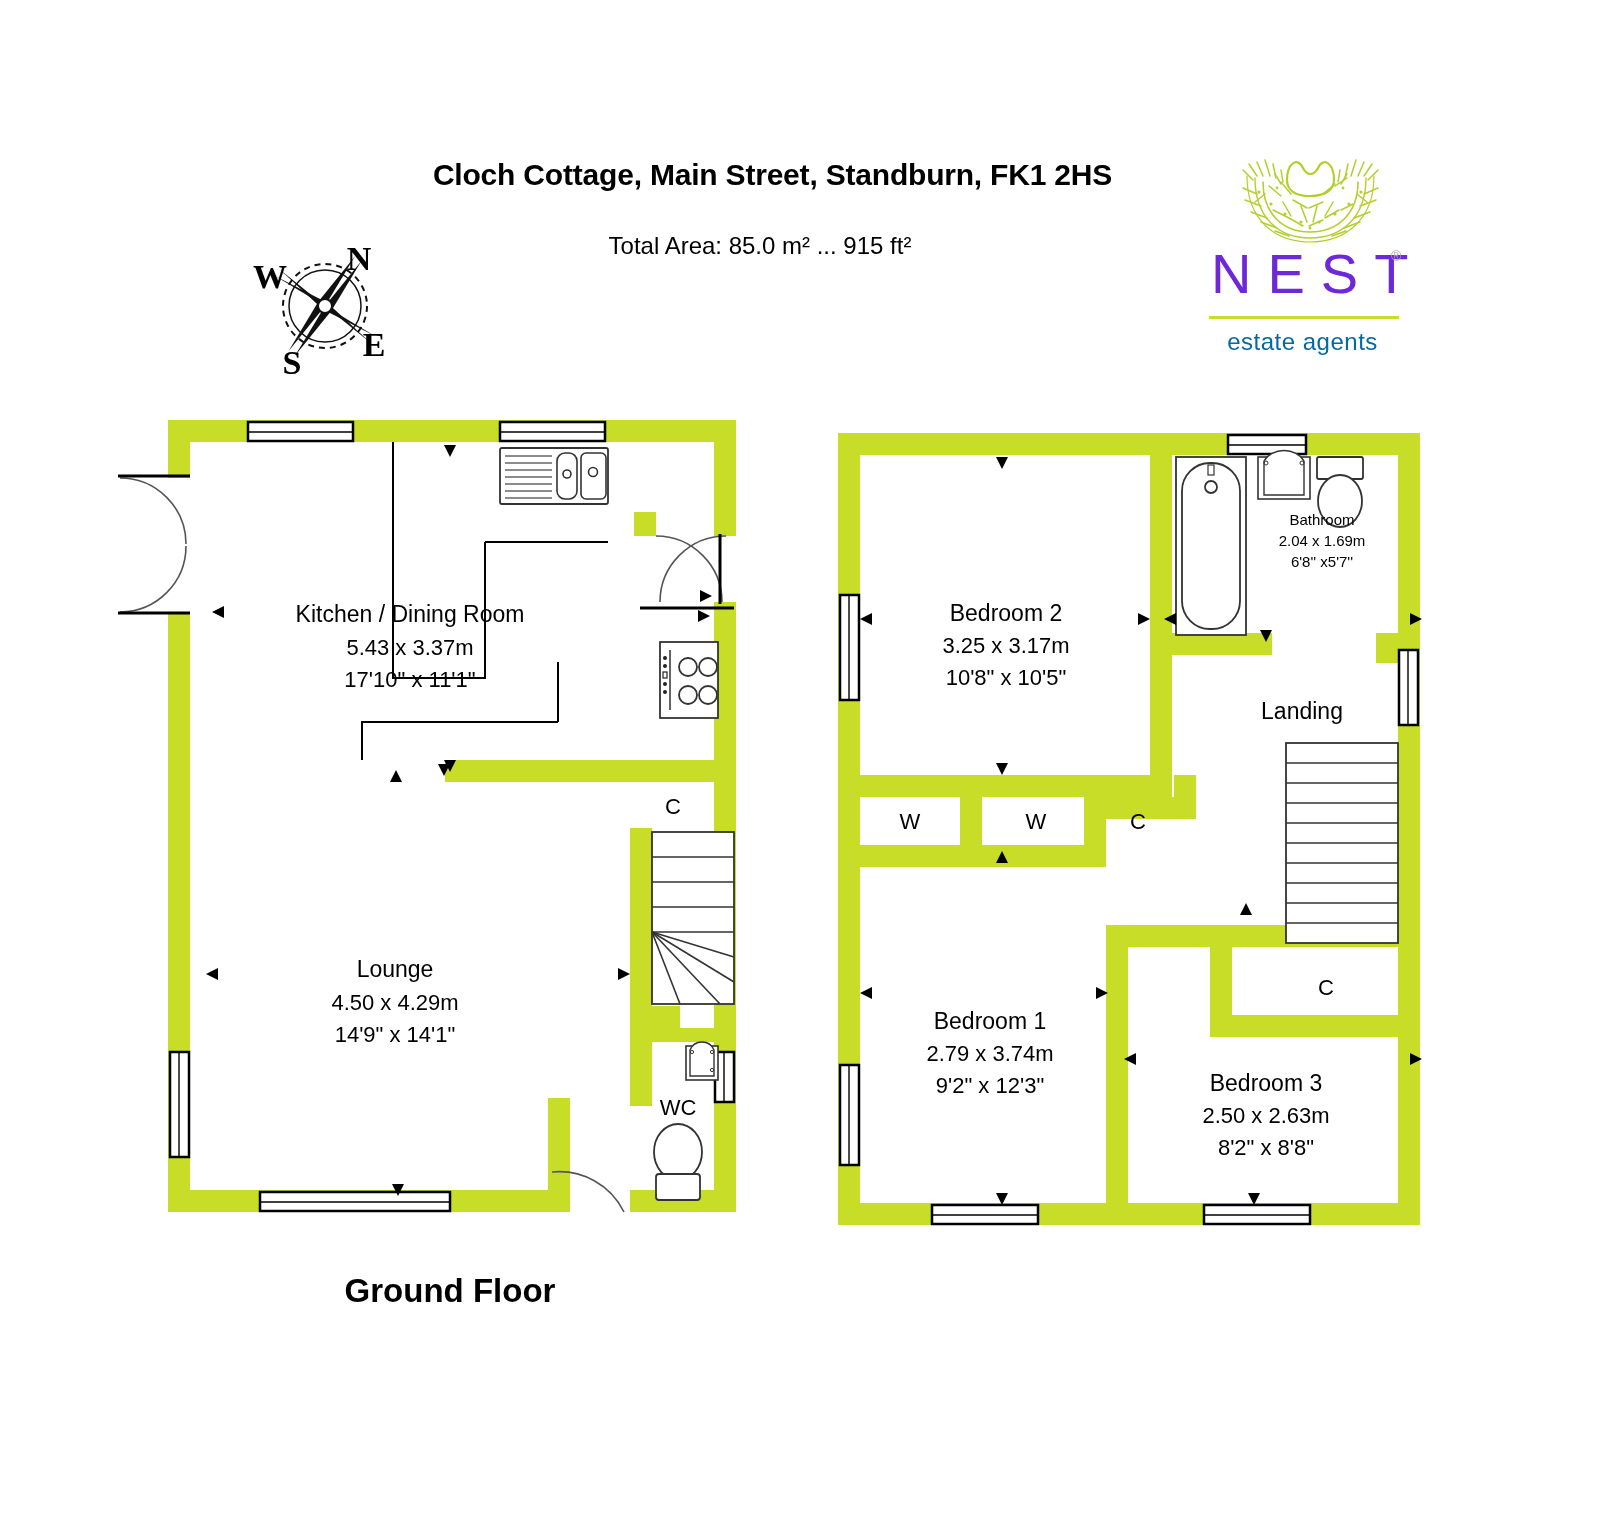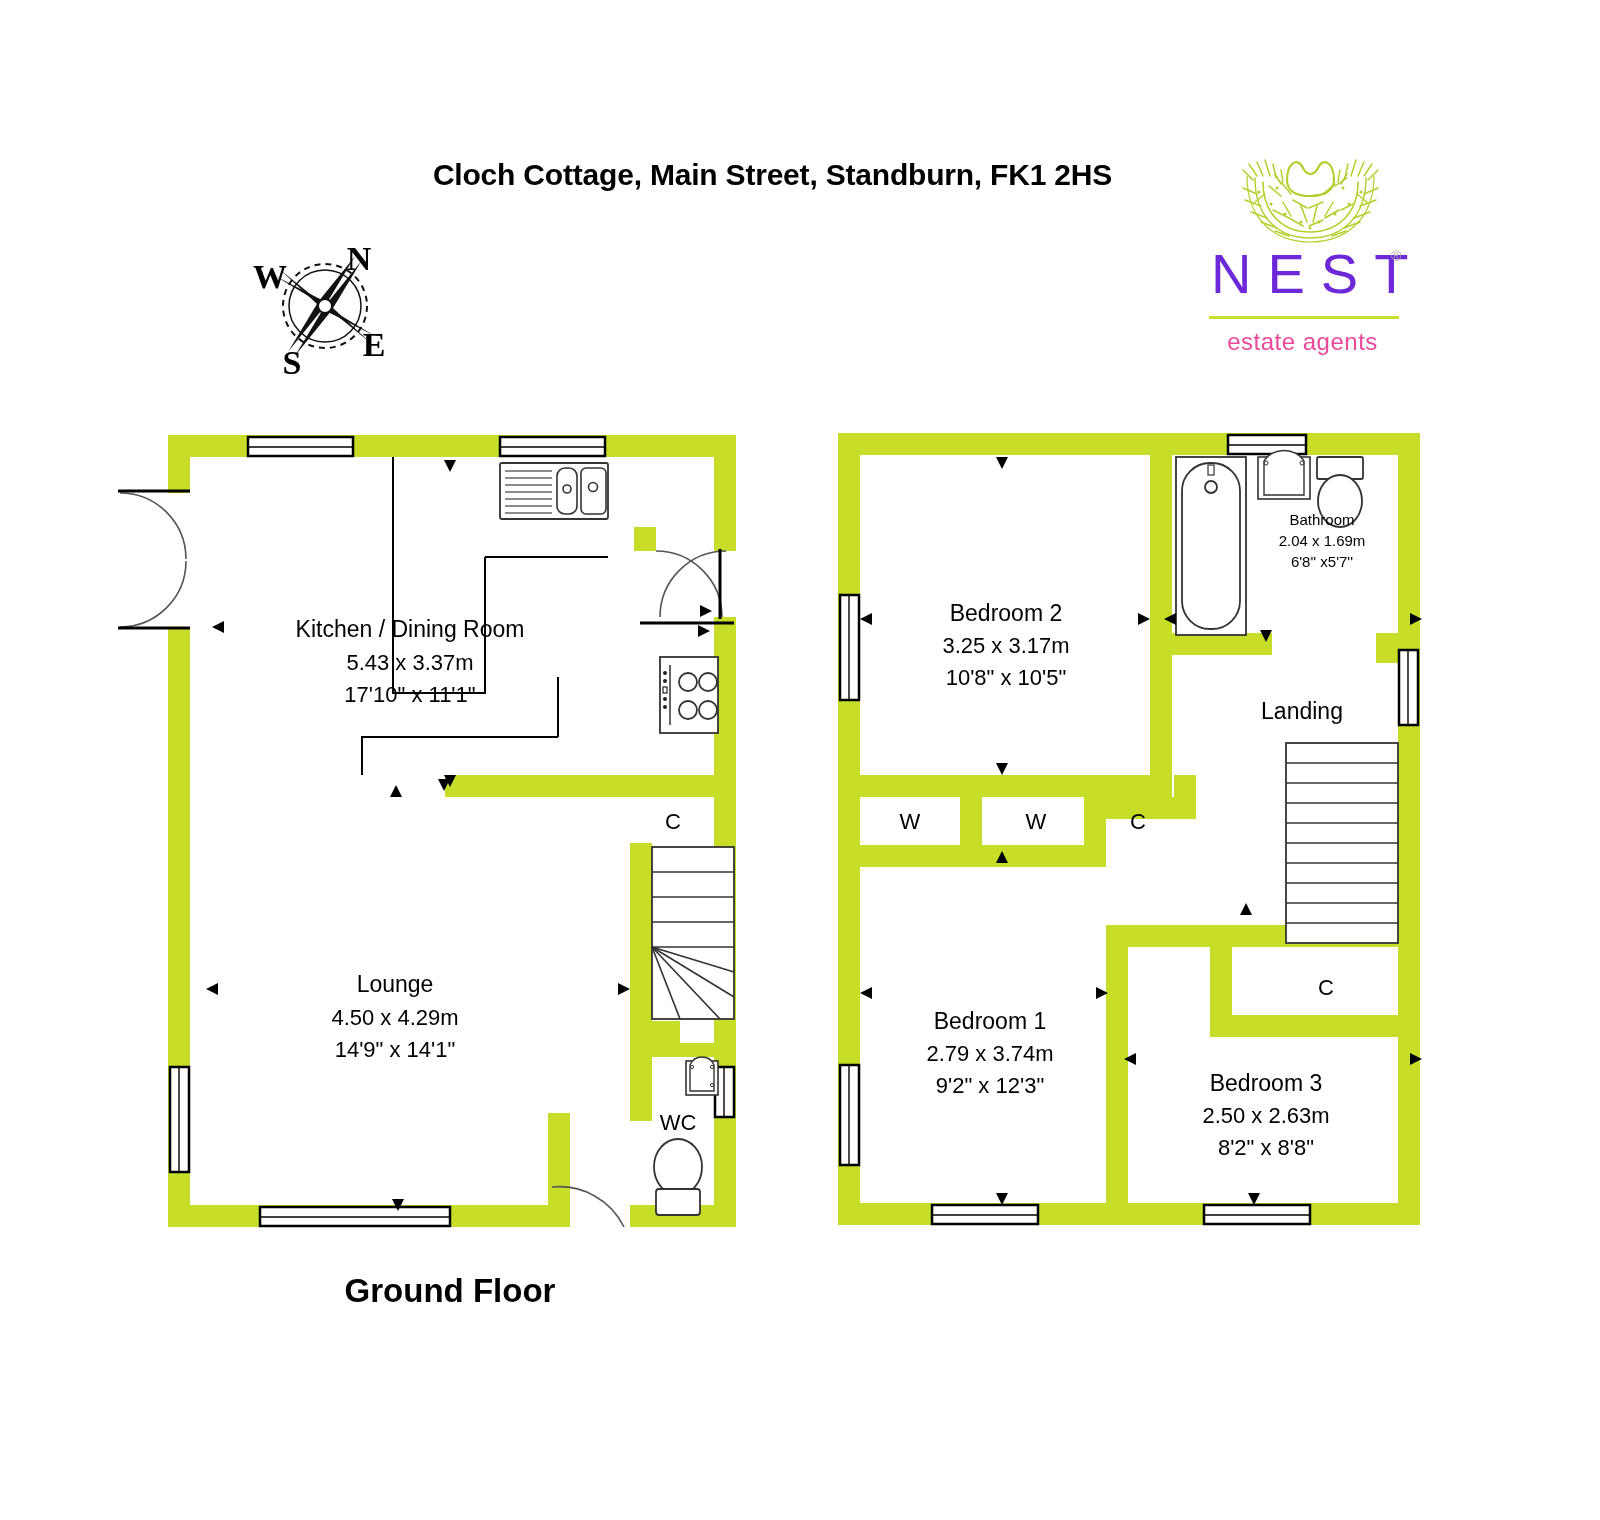--- a/index.html
+++ b/index.html
@@ -60,27 +60,27 @@
   #brand-reg {
     position: absolute; left: 196px; top: 100px;
     font-size: 14px; color: #a8a8a8;
   }
   #brand-rule {
     position: absolute; left: 14px; top: 168px; width: 190px; height: 3px;
     background: #c9dd2d;
   }
   #brand-tagline {
     position: absolute; left: 0; top: 180px; width: 215px;
-    text-align: center; font-size: 24px; color: #ec4899; letter-spacing: 0.5px;
+    text-align: center; font-size: 24px; color: #0369a1; letter-spacing: 0.5px;
   }
 
   
   .floor { position: absolute; }
   .floor svg { display: block; }
-  #ground-floor { left: 100px; top: 427px; width: 660px; height: 820px; }
+  #ground-floor { left: 100px; top: 412px; width: 660px; height: 820px; }
   #first-floor  { left: 820px; top: 425px; width: 620px; height: 820px; }
 
   .floor-caption {
     position: absolute;
     font-size: 33px;
     font-weight: bold;
     text-align: center;
   }
   #ground-floor-caption { left: 230px; top: 1272px; width: 440px; }
   #first-floor-caption  { left: 930px; top: 1272px; width: 410px; }
@@ -91,20 +91,21 @@
   .rm-small{ font-family: "Liberation Sans", sans-serif; font-size: 15px; fill: #000; text-anchor: middle; }
   .rm-tag  { font-family: "Liberation Sans", sans-serif; font-size: 22px; fill: #000; text-anchor: middle; }
 </style>
 </head>
 <body>
 
 <div class="page">
 
   <div id="plan-title">Cloch Cottage, Main Street, Standburn, FK1 2HS</div>
 
+  <div id="total-area">Total Area: 85.0 m² ... 915 ft²</div>
 
 
   <div id="compass">
     <svg viewBox="0 0 160 155" xmlns="http://www.w3.org/2000/svg">
 
       <circle cx="80" cy="74" r="42" fill="none" stroke="#111" stroke-width="2" stroke-dasharray="6 5"></circle>
       <circle cx="80" cy="74" r="36" fill="none" stroke="#111" stroke-width="1.5"></circle>
 
       <g transform="rotate(35 80 74)">
         <path d="M80 74 L84 16 L88 74 Z" fill="#111"></path>

